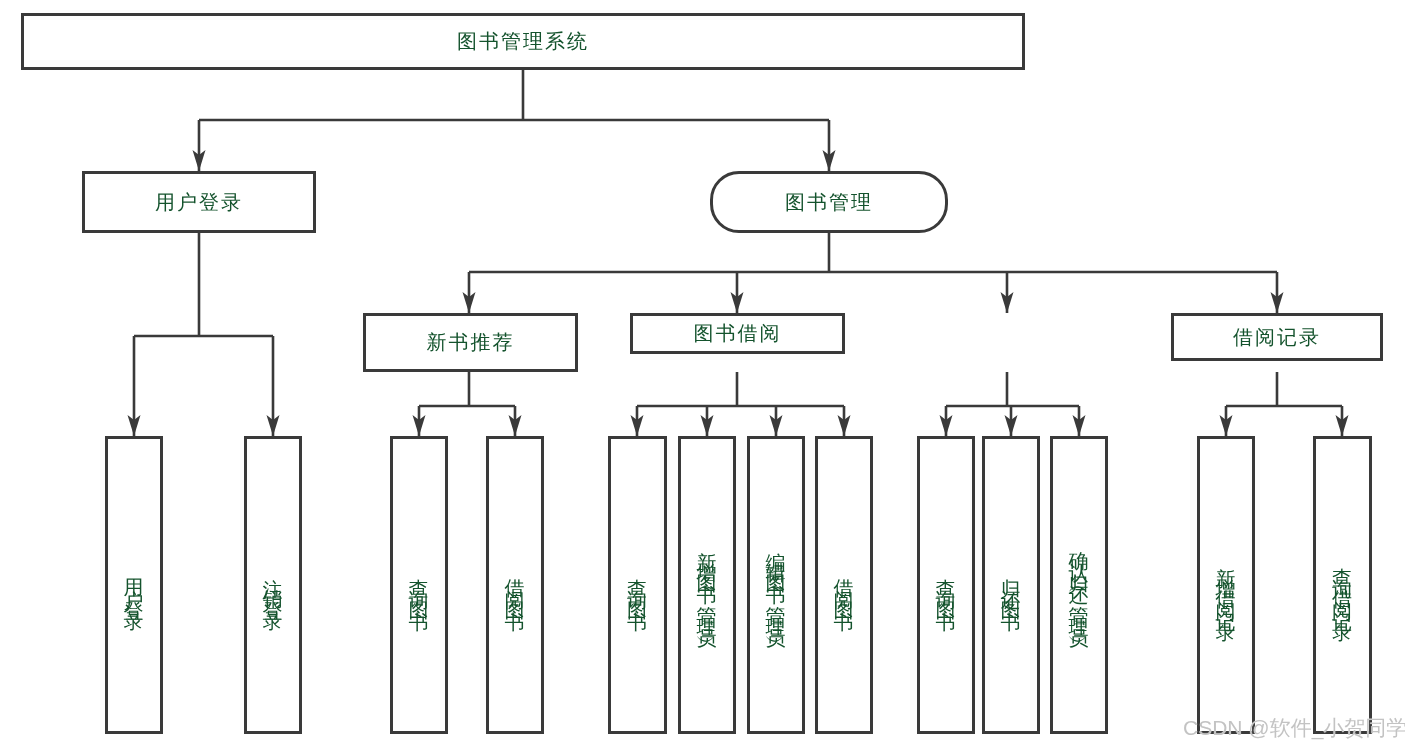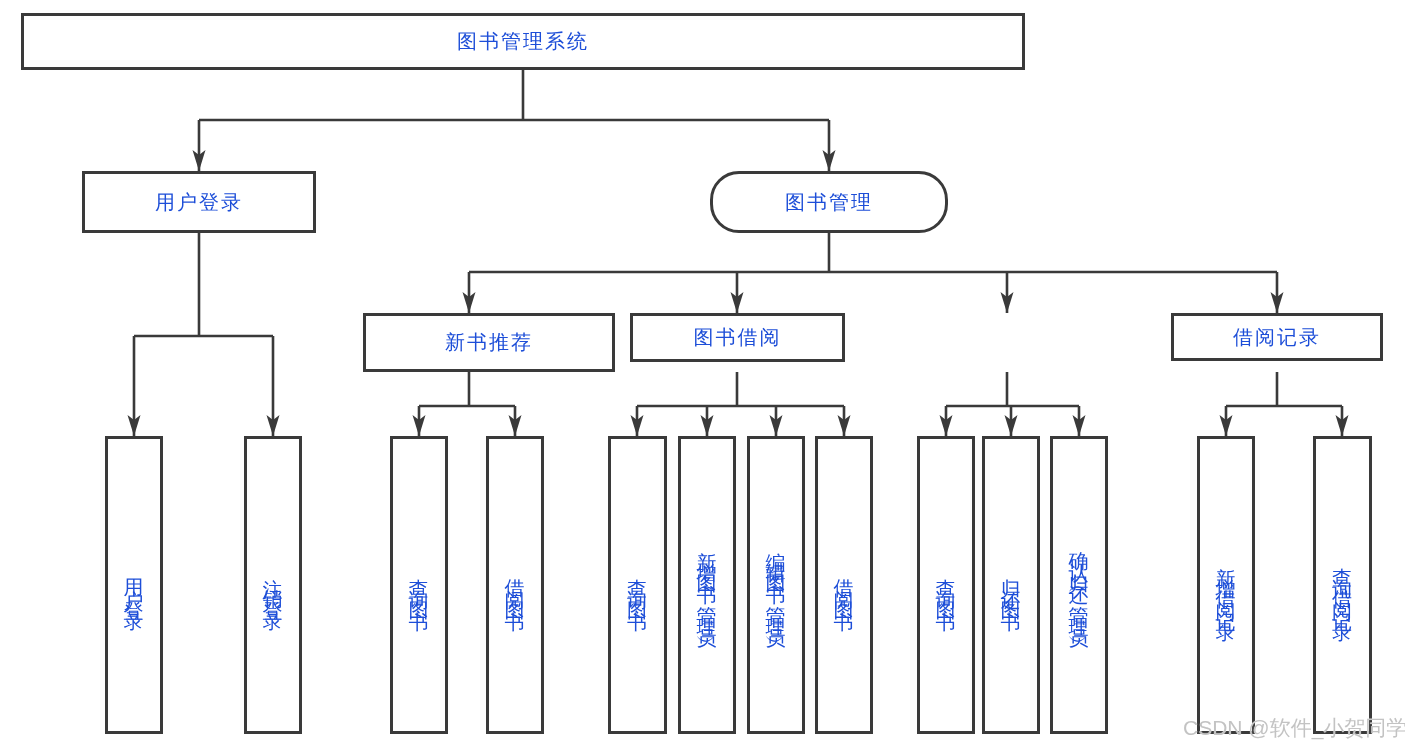--- a/index.html
+++ b/index.html
@@ -10,36 +10,36 @@
     font-family:"Liberation Sans", sans-serif;
     overflow:hidden;
   }
   .connector-svg{position:absolute;left:0;top:0;width:1405px;height:747px;}
   .node{
     position:absolute;
     box-sizing:border-box;
     border:3px solid #3a3a3a;
     background:#ffffff;
     display:flex;align-items:center;justify-content:center;
-    color:#1d4ed8;
+    color:#14532d;
   }
   .h-node{font-size:20px;letter-spacing:2px;white-space:nowrap;}
   .v-node span{
     writing-mode:vertical-rl;
     text-orientation:mixed;
     font-size:20px;
     letter-spacing:11px;
     line-height:1;
   }
   
   .root-box   {left:21px;  top:13px;  width:1004px; height:57px;}
   .l2-a       {left:82px;  top:171px; width:234px;  height:62px;}
   .l2-b       {left:710px; top:171px; width:238px;  height:62px;border-radius:29px;}
-  .l3-a       {left:363px; top:313px; width:252px;  height:59px;}
-  .l3-b       {left:630px; top:313px; width:215px;  height:49px;text-align:center;}
+  .l3-a       {left:363px; top:313px; width:215px;  height:59px;}
+  .l3-b       {left:630px; top:313px; width:215px;  height:41px;text-align:center;}
   .l3-c       {left:901px; top:313px; width:212px;  height:59px;}
   .l3-d       {left:1171px;top:313px; width:212px;  height:48px;}
   .leaf       {top:436px;  height:298px; width:58px;}
   .lf-ul1{left:105px;} .lf-ul2{left:244px;}
   .lf-nr1{left:390px;} .lf-nr2{left:486px;}
   .lf-bb1{left:608px;width:59px;} .lf-bb2{left:678px;} .lf-bb3{left:747px;} .lf-bb4{left:815px;}
   .lf-cb1{left:917px;} .lf-cb2{left:982px;} .lf-cb3{left:1050px;}
   .lf-br1{left:1197px;} .lf-br2{left:1313px;width:59px;}
   .watermark{
     position:absolute;

